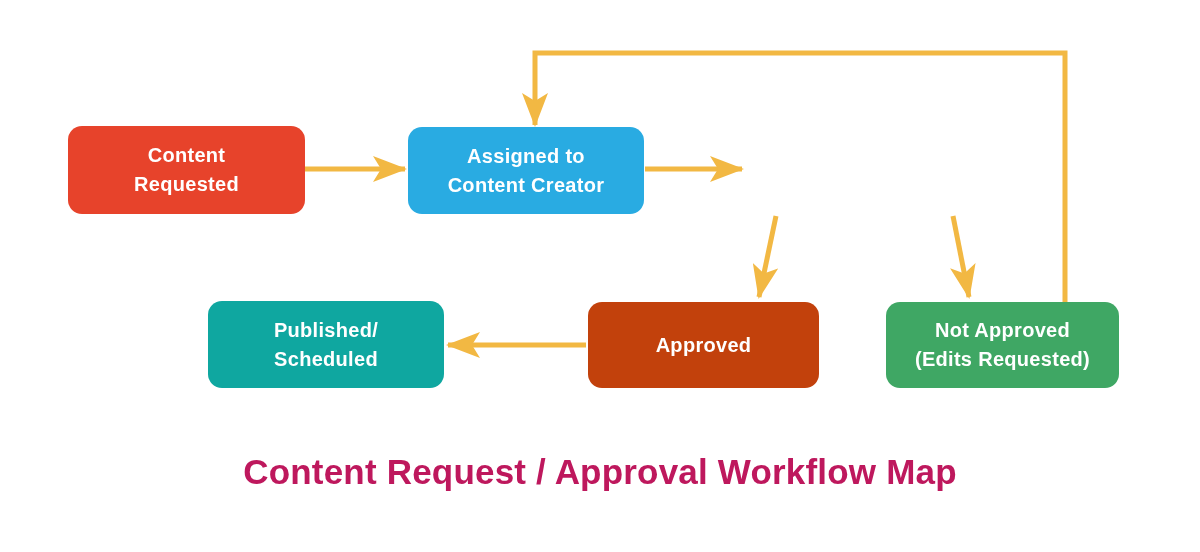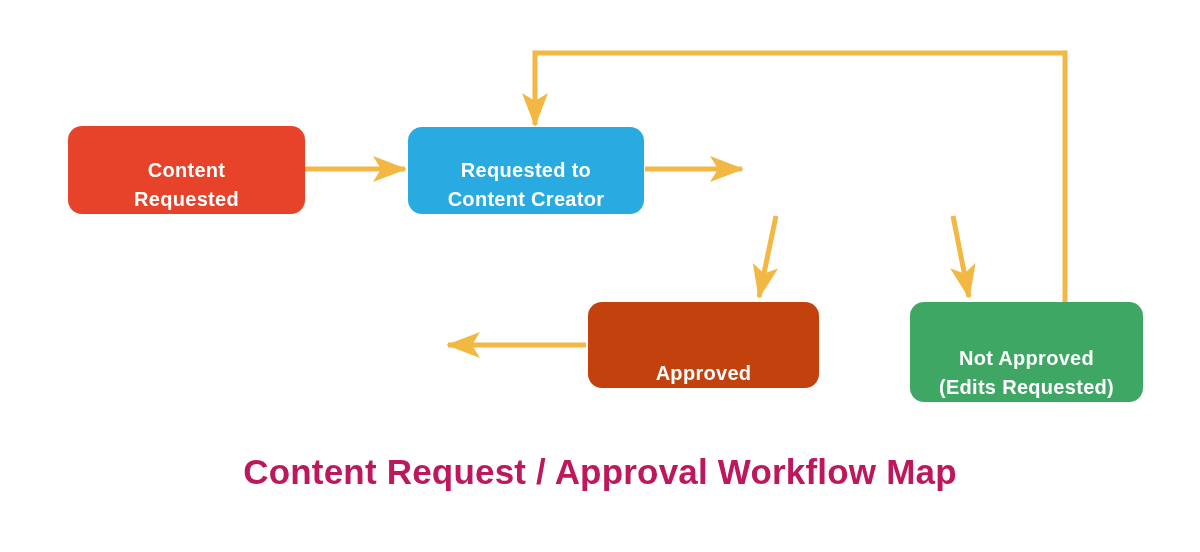--- a/index.html
+++ b/index.html
@@ -7,21 +7,21 @@
     position:relative;
     width:1200px;height:552px;
     background:#ffffff;
     font-family:"Liberation Sans", sans-serif;
     overflow:hidden;
   }
   .arrow-layer{position:absolute;left:0;top:0;width:1200px;height:552px;}
   .node{
     position:absolute;
     border-radius:14px;
-    display:flex;align-items:flex-end;justify-content:center;
+    display:flex;align-items:center;justify-content:center;
     text-align:center;
   }
   .node-label{
     font-weight:bold;
     font-size:20px;
     line-height:29px;
     letter-spacing:0.3px;
     white-space:pre-line;
   }
   .diagram-title{
@@ -57,30 +57,34 @@
 
     <path d="M1065 302 V53 H535 V125" fill="none" stroke-width="5" stroke-linejoin="miter" marker-end="url(#ah)" stroke="#F2B843"></path>
   </svg>
 
   <div class="node" style="left: 68px; top: 126px; width: 237px; height: 88px; background-color: rgb(231, 67, 43); color: rgb(255, 255, 255);">
     <span class="node-label">Content
 Requested</span>
   </div>
 
   <div class="node" style="left: 408px; top: 127px; width: 236px; height: 87px; background-color: rgb(41, 171, 226); color: rgb(255, 255, 255);">
-    <span class="node-label">Requested to
+    <span class="node-label">Assigned to
 Content Creator</span>
   </div>
 
 
   <div class="node" style="left: 588px; top: 302px; width: 231px; height: 86px; background-color: #c2410c; color: rgb(255, 255, 255);">
     <span class="node-label">Approved</span>
   </div>
 
-  <div class="node" style="left: 910px; top: 302px; width: 233px; height: 100px; background-color: rgb(63, 167, 100); color: rgb(255, 255, 255);">
+  <div class="node" style="left: 886px; top: 302px; width: 233px; height: 86px; background-color: rgb(63, 167, 100); color: rgb(255, 255, 255);">
     <span class="node-label">Not Approved
 (Edits Requested)</span>
   </div>
 
+  <div class="node" style="left: 208px; top: 301px; width: 236px; height: 87px; background-color: rgb(15, 167, 160); color: rgb(255, 255, 255);">
+    <span class="node-label">Published/
+Scheduled</span>
+  </div>
 
   <div class="diagram-title" style="color: #be185d;">Content Request / Approval Workflow Map</div>
 
 </div>
 
 </body></html>

